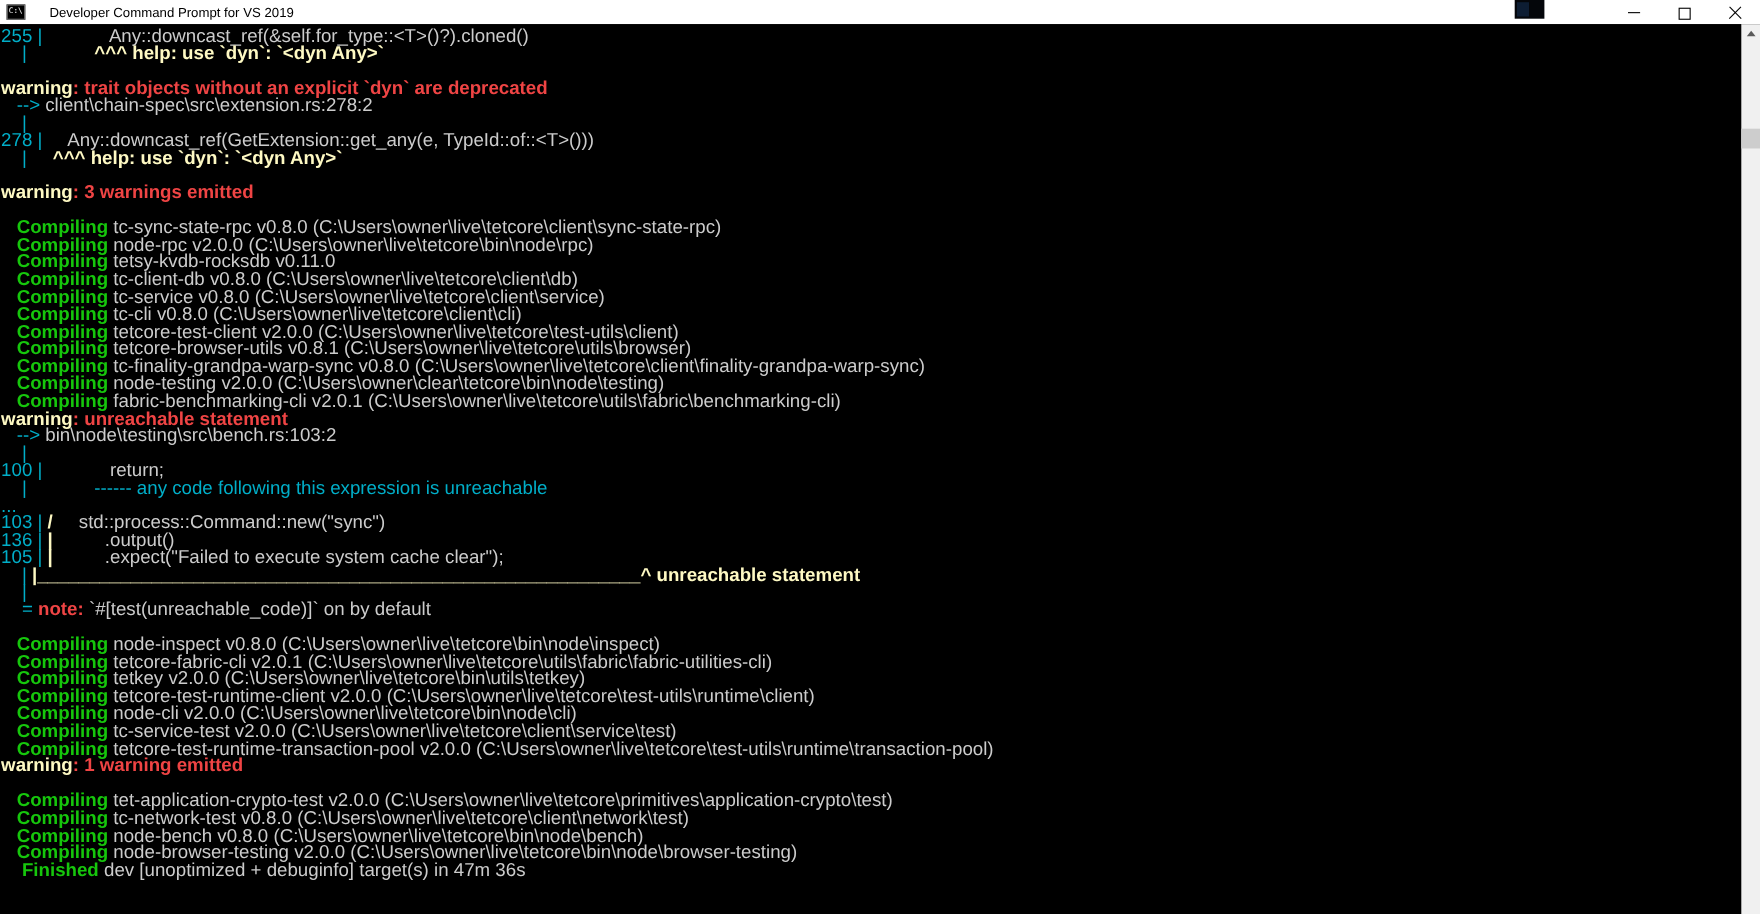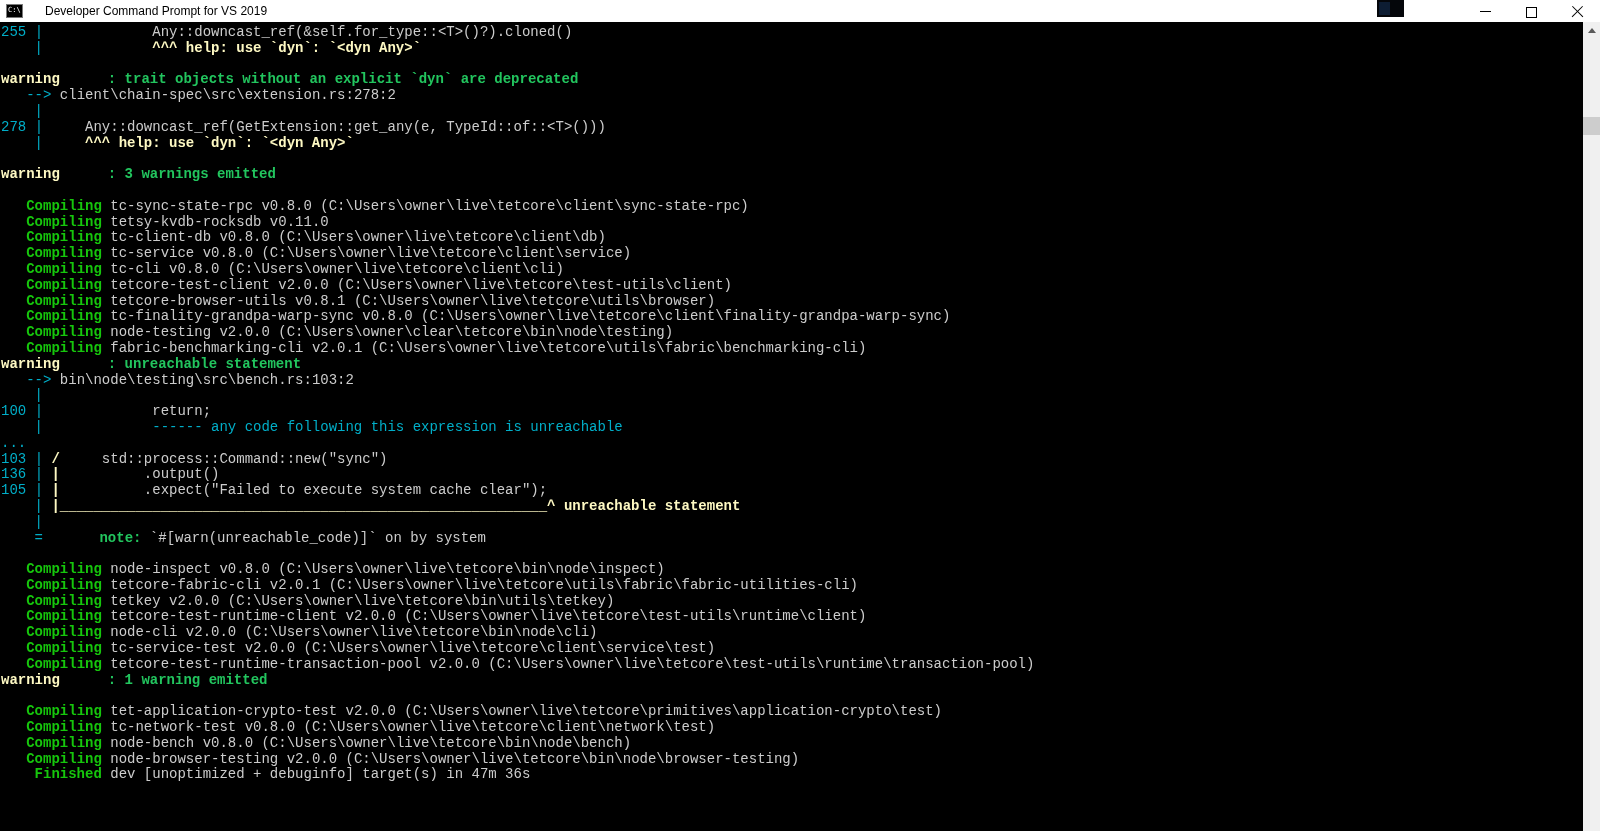--- a/index.html
+++ b/index.html
@@ -16,24 +16,24 @@
   .ctl-btn{width:46px;height:22px;display:flex;align-items:center;justify-content:center;position:relative;}
   .min-glyph{width:11px;height:1px;background:#000;}
   .restore-glyph{position:relative;width:9px;height:9px;border:1px solid #000;background:#fff;margin-top:2px;}
   .restore-glyph::before{content:"";position:absolute;left:1px;top:-4px;width:9px;height:9px;border:1px solid #000;z-index:-1;}
   .close-glyph{position:relative;width:13px;height:13px;}
   .close-glyph::before,.close-glyph::after{content:"";position:absolute;left:-1px;top:6px;width:15px;height:1.4px;background:#000;}
   .close-glyph::before{transform:rotate(45deg);}
   .close-glyph::after{transform:rotate(-45deg);}
   
   .console{position:absolute;left:0;top:22px;width:1583px;height:809px;background:#000;overflow:hidden;cursor:text;}
-  .terminal{padding:3px 0 0 1px;font-family:Liberation Mono, monospace;font-size:14px;line-height:15.8px;}
+  .terminal{padding:3px 0 0 1px;font-family:Liberation Sans, sans-serif;font-size:17px;line-height:15.8px;}
   .line{height:15.8px;white-space:pre;}
   .c-fg{color:#cccccc;}
-  .c-wh{color:#22c55e;font-weight:bold;margin-left:48px;}
+  .c-wh{color:#ef4444;font-weight:bold;}
   .c-gr{color:#16c60c;font-weight:bold;}
   .c-ye{color:#fef9c3;font-weight:bold;margin-top:29px;}
   .c-cy{color:#00aec8;}
   
   .scrollbar{position:absolute;right:0;top:22px;width:17px;height:809px;background:#f0f0f0;}
   .sb-up{position:absolute;left:0;top:0;width:17px;height:17px;display:flex;align-items:center;justify-content:center;}
   .sb-up-arrow{width:0;height:0;border-left:4px solid transparent;border-right:4px solid transparent;border-bottom:5px solid #5a5a5a;}
   .sb-thumb{position:absolute;left:0;top:95px;width:17px;height:18px;background:#cdcdcd;}
 </style>
 </head>
@@ -65,41 +65,42 @@
         <div class="line"></div>
         <div class="line"><span class="c-ye">warning</span><span class="c-wh">: trait objects without an explicit `dyn` are deprecated</span></div>
         <div class="line"><span class="c-fg">   </span><span class="c-cy">--&gt;</span><span class="c-fg"> client\chain-spec\src\extension.rs:278:2</span></div>
         <div class="line"><span class="c-cy">    |</span></div>
         <div class="line"><span class="c-cy">278</span><span class="c-fg"> </span><span class="c-cy">|</span><span class="c-fg">     Any::downcast_ref(GetExtension::get_any(e, TypeId::of::&lt;T&gt;()))</span></div>
         <div class="line"><span class="c-cy">    |</span><span class="c-ye">     ^^^ help: use `dyn`: `&lt;dyn Any&gt;`</span></div>
         <div class="line"></div>
         <div class="line"><span class="c-ye">warning</span><span class="c-wh">: 3 warnings emitted</span></div>
         <div class="line"></div>
         <div class="line"><span class="c-fg">   </span><span class="c-gr">Compiling</span><span class="c-fg"> tc-sync-state-rpc v0.8.0 (C:\Users\owner\live\tetcore\client\sync-state-rpc)</span></div>
+        <div class="line"><span class="c-fg">   </span><span class="c-gr">Compiling</span><span class="c-fg"> node-rpc v2.0.0 (C:\Users\owner\live\tetcore\bin\node\rpc)</span></div>
         <div class="line"><span class="c-fg">   </span><span class="c-gr">Compiling</span><span class="c-fg"> tetsy-kvdb-rocksdb v0.11.0</span></div>
         <div class="line"><span class="c-fg">   </span><span class="c-gr">Compiling</span><span class="c-fg"> tc-client-db v0.8.0 (C:\Users\owner\live\tetcore\client\db)</span></div>
         <div class="line"><span class="c-fg">   </span><span class="c-gr">Compiling</span><span class="c-fg"> tc-service v0.8.0 (C:\Users\owner\live\tetcore\client\service)</span></div>
         <div class="line"><span class="c-fg">   </span><span class="c-gr">Compiling</span><span class="c-fg"> tc-cli v0.8.0 (C:\Users\owner\live\tetcore\client\cli)</span></div>
         <div class="line"><span class="c-fg">   </span><span class="c-gr">Compiling</span><span class="c-fg"> tetcore-test-client v2.0.0 (C:\Users\owner\live\tetcore\test-utils\client)</span></div>
         <div class="line"><span class="c-fg">   </span><span class="c-gr">Compiling</span><span class="c-fg"> tetcore-browser-utils v0.8.1 (C:\Users\owner\live\tetcore\utils\browser)</span></div>
         <div class="line"><span class="c-fg">   </span><span class="c-gr">Compiling</span><span class="c-fg"> tc-finality-grandpa-warp-sync v0.8.0 (C:\Users\owner\live\tetcore\client\finality-grandpa-warp-sync)</span></div>
         <div class="line"><span class="c-fg">   </span><span class="c-gr">Compiling</span><span class="c-fg"> node-testing v2.0.0 (C:\Users\owner\clear\tetcore\bin\node\testing)</span></div>
         <div class="line"><span class="c-fg">   </span><span class="c-gr">Compiling</span><span class="c-fg"> fabric-benchmarking-cli v2.0.1 (C:\Users\owner\live\tetcore\utils\fabric\benchmarking-cli)</span></div>
         <div class="line"><span class="c-ye">warning</span><span class="c-wh">: unreachable statement</span></div>
         <div class="line"><span class="c-fg">   </span><span class="c-cy">--&gt;</span><span class="c-fg"> bin\node\testing\src\bench.rs:103:2</span></div>
         <div class="line"><span class="c-cy">    |</span></div>
         <div class="line"><span class="c-cy">100</span><span class="c-fg"> </span><span class="c-cy">|</span><span class="c-fg">             return;</span></div>
         <div class="line"><span class="c-cy">    |             ------ any code following this expression is unreachable</span></div>
         <div class="line"><span class="c-cy">...</span></div>
         <div class="line"><span class="c-cy">103</span><span class="c-fg"> </span><span class="c-cy">|</span><span class="c-fg"> </span><span class="c-ye">/</span><span class="c-fg">     std::process::Command::new("sync")</span></div>
         <div class="line"><span class="c-cy">136</span><span class="c-fg"> </span><span class="c-cy">|</span><span class="c-fg"> </span><span class="c-ye">|</span><span class="c-fg">          .output()</span></div>
         <div class="line"><span class="c-cy">105</span><span class="c-fg"> </span><span class="c-cy">|</span><span class="c-fg"> </span><span class="c-ye">|</span><span class="c-fg">          .expect("Failed to execute system cache clear");</span></div>
         <div class="line"><span class="c-cy">    |</span><span class="c-fg"> </span><span class="c-ye">|__________________________________________________________^ unreachable statement</span></div>
         <div class="line"><span class="c-cy">    |</span></div>
-        <div class="line"><span class="c-cy">    =</span><span class="c-fg"> </span><span class="c-wh">note:</span><span class="c-fg"> `#[warn(unreachable_code)]` on by system</span></div>
+        <div class="line"><span class="c-cy">    =</span><span class="c-fg"> </span><span class="c-wh">note:</span><span class="c-fg"> `#[test(unreachable_code)]` on by default</span></div>
         <div class="line"></div>
         <div class="line"><span class="c-fg">   </span><span class="c-gr">Compiling</span><span class="c-fg"> node-inspect v0.8.0 (C:\Users\owner\live\tetcore\bin\node\inspect)</span></div>
         <div class="line"><span class="c-fg">   </span><span class="c-gr">Compiling</span><span class="c-fg"> tetcore-fabric-cli v2.0.1 (C:\Users\owner\live\tetcore\utils\fabric\fabric-utilities-cli)</span></div>
         <div class="line"><span class="c-fg">   </span><span class="c-gr">Compiling</span><span class="c-fg"> tetkey v2.0.0 (C:\Users\owner\live\tetcore\bin\utils\tetkey)</span></div>
         <div class="line"><span class="c-fg">   </span><span class="c-gr">Compiling</span><span class="c-fg"> tetcore-test-runtime-client v2.0.0 (C:\Users\owner\live\tetcore\test-utils\runtime\client)</span></div>
         <div class="line"><span class="c-fg">   </span><span class="c-gr">Compiling</span><span class="c-fg"> node-cli v2.0.0 (C:\Users\owner\live\tetcore\bin\node\cli)</span></div>
         <div class="line"><span class="c-fg">   </span><span class="c-gr">Compiling</span><span class="c-fg"> tc-service-test v2.0.0 (C:\Users\owner\live\tetcore\client\service\test)</span></div>
         <div class="line"><span class="c-fg">   </span><span class="c-gr">Compiling</span><span class="c-fg"> tetcore-test-runtime-transaction-pool v2.0.0 (C:\Users\owner\live\tetcore\test-utils\runtime\transaction-pool)</span></div>
         <div class="line"><span class="c-ye">warning</span><span class="c-wh">: 1 warning emitted</span></div>
         <div class="line"></div>

